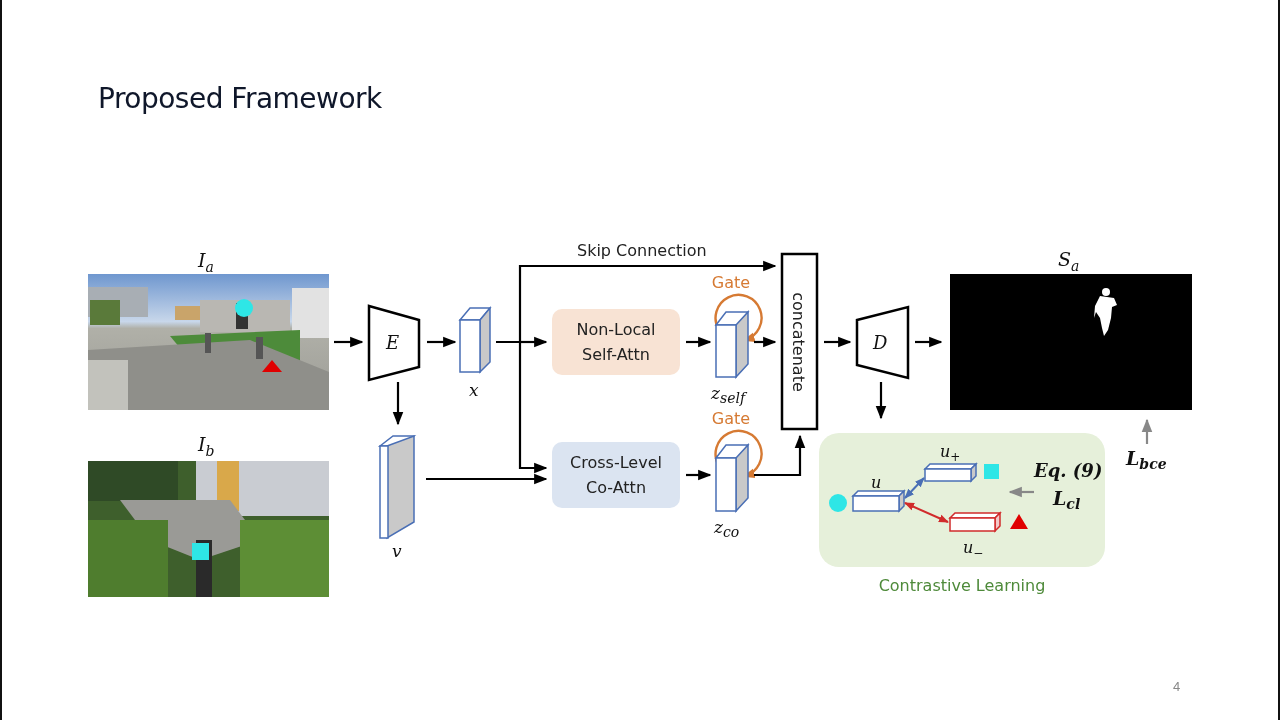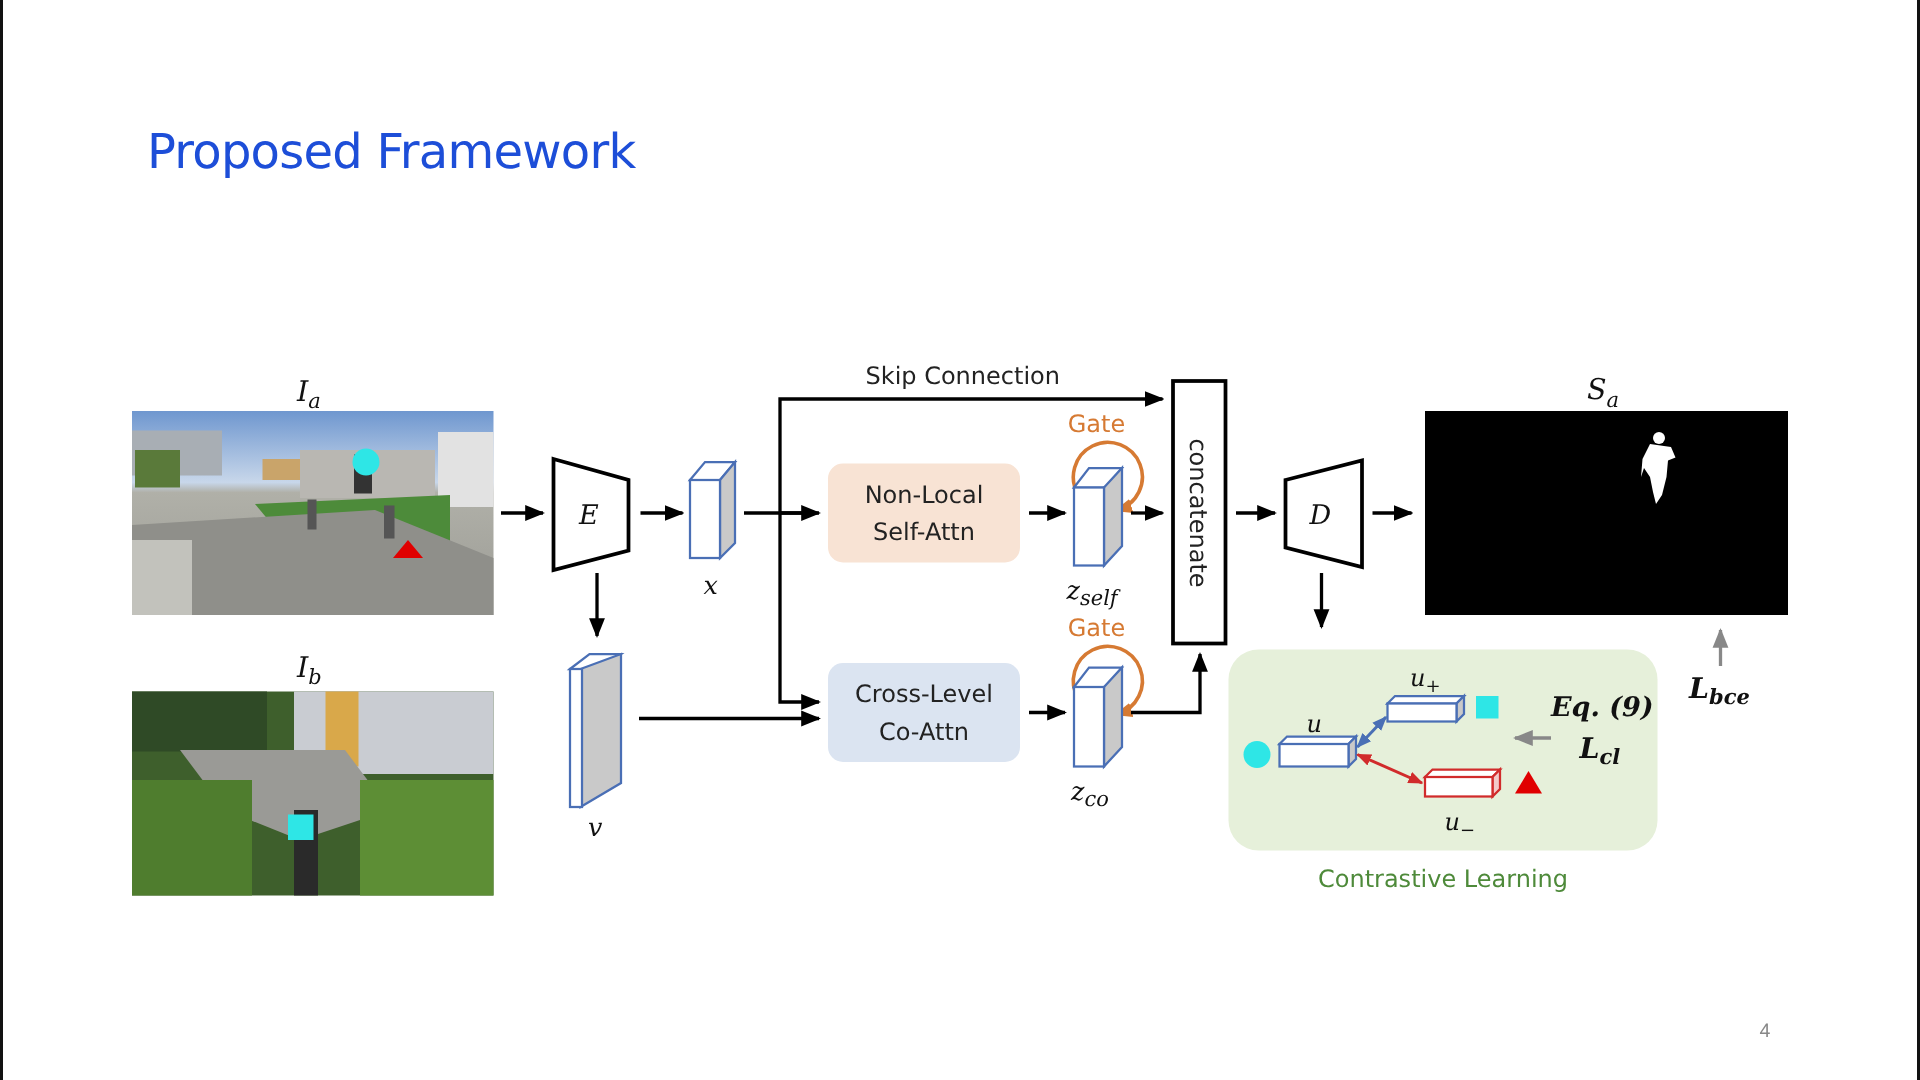--- a/index.html
+++ b/index.html
@@ -1,19 +1,19 @@
 <!DOCTYPE html>
 <html><head>
 <meta charset="utf-8">
 <style>
   html, body { margin:0; padding:0; }
   body { width:1280px; height:720px; background:#ffffff; position:relative; overflow:hidden; font-family:"Liberation Sans", sans-serif; }
   .edge-left { position:absolute; left:0; top:0; width:2px; height:720px; background:#111; }
   .edge-right { position:absolute; right:0; top:0; width:2px; height:720px; background:#111; }
-  .title { position:absolute; left:98px; top:82px; font-size:32px; color:#1d4ed8; font-family:"DejaVu Sans", sans-serif; letter-spacing:-0.5px; }
+  .title { position:absolute; left:98px; top:82px; font-size:28px; color:#0f172a; font-family:"DejaVu Sans", sans-serif; letter-spacing:-0.5px; }
   .page-num { position:absolute; left:1173px; top:679px; font-size:13px; color:#888; }
   svg.diagram { position:absolute; left:0; top:0; }
   .lbl { font-family:"DejaVu Sans", sans-serif; font-size:16px; fill:#222; }
   .math { font-family:"DejaVu Serif", serif; font-style:italic; fill:#111; }
   .gate { font-family:"DejaVu Sans", sans-serif; font-size:16px; fill:#d67a33; }
   .cl { font-family:"DejaVu Sans", sans-serif; font-size:16px; fill:#4e8a3a; }
 </style>
 </head>
 <body>
 

